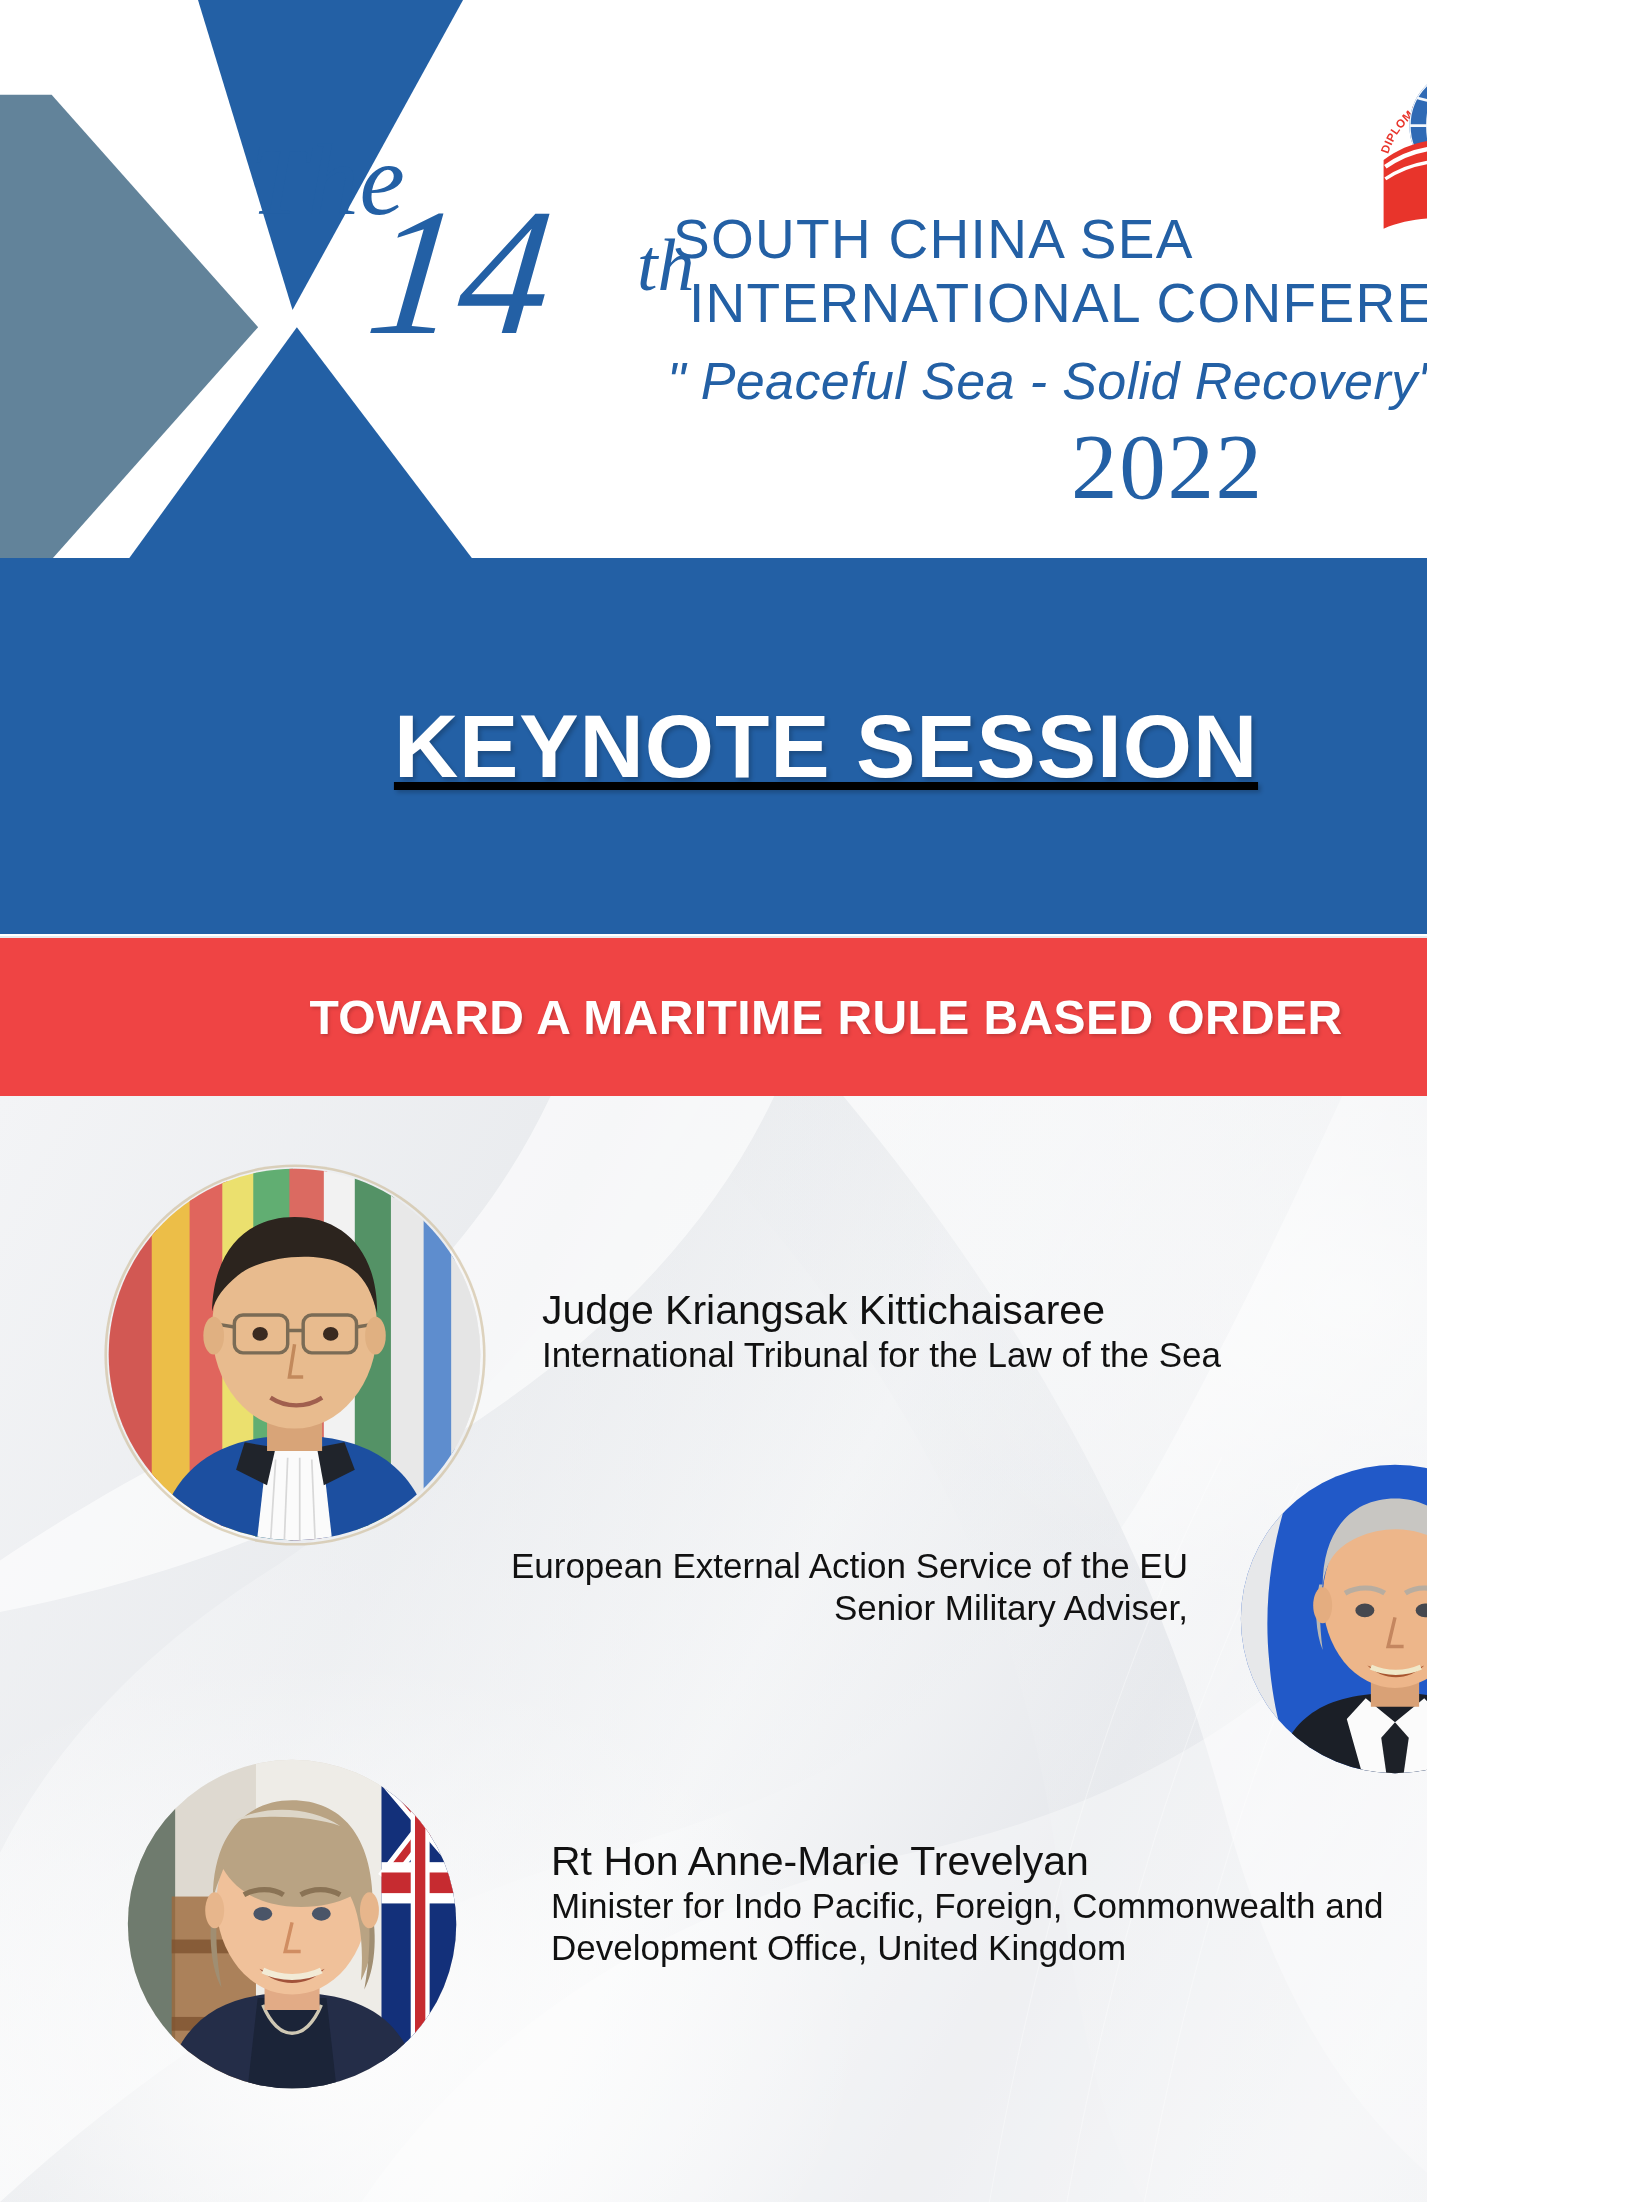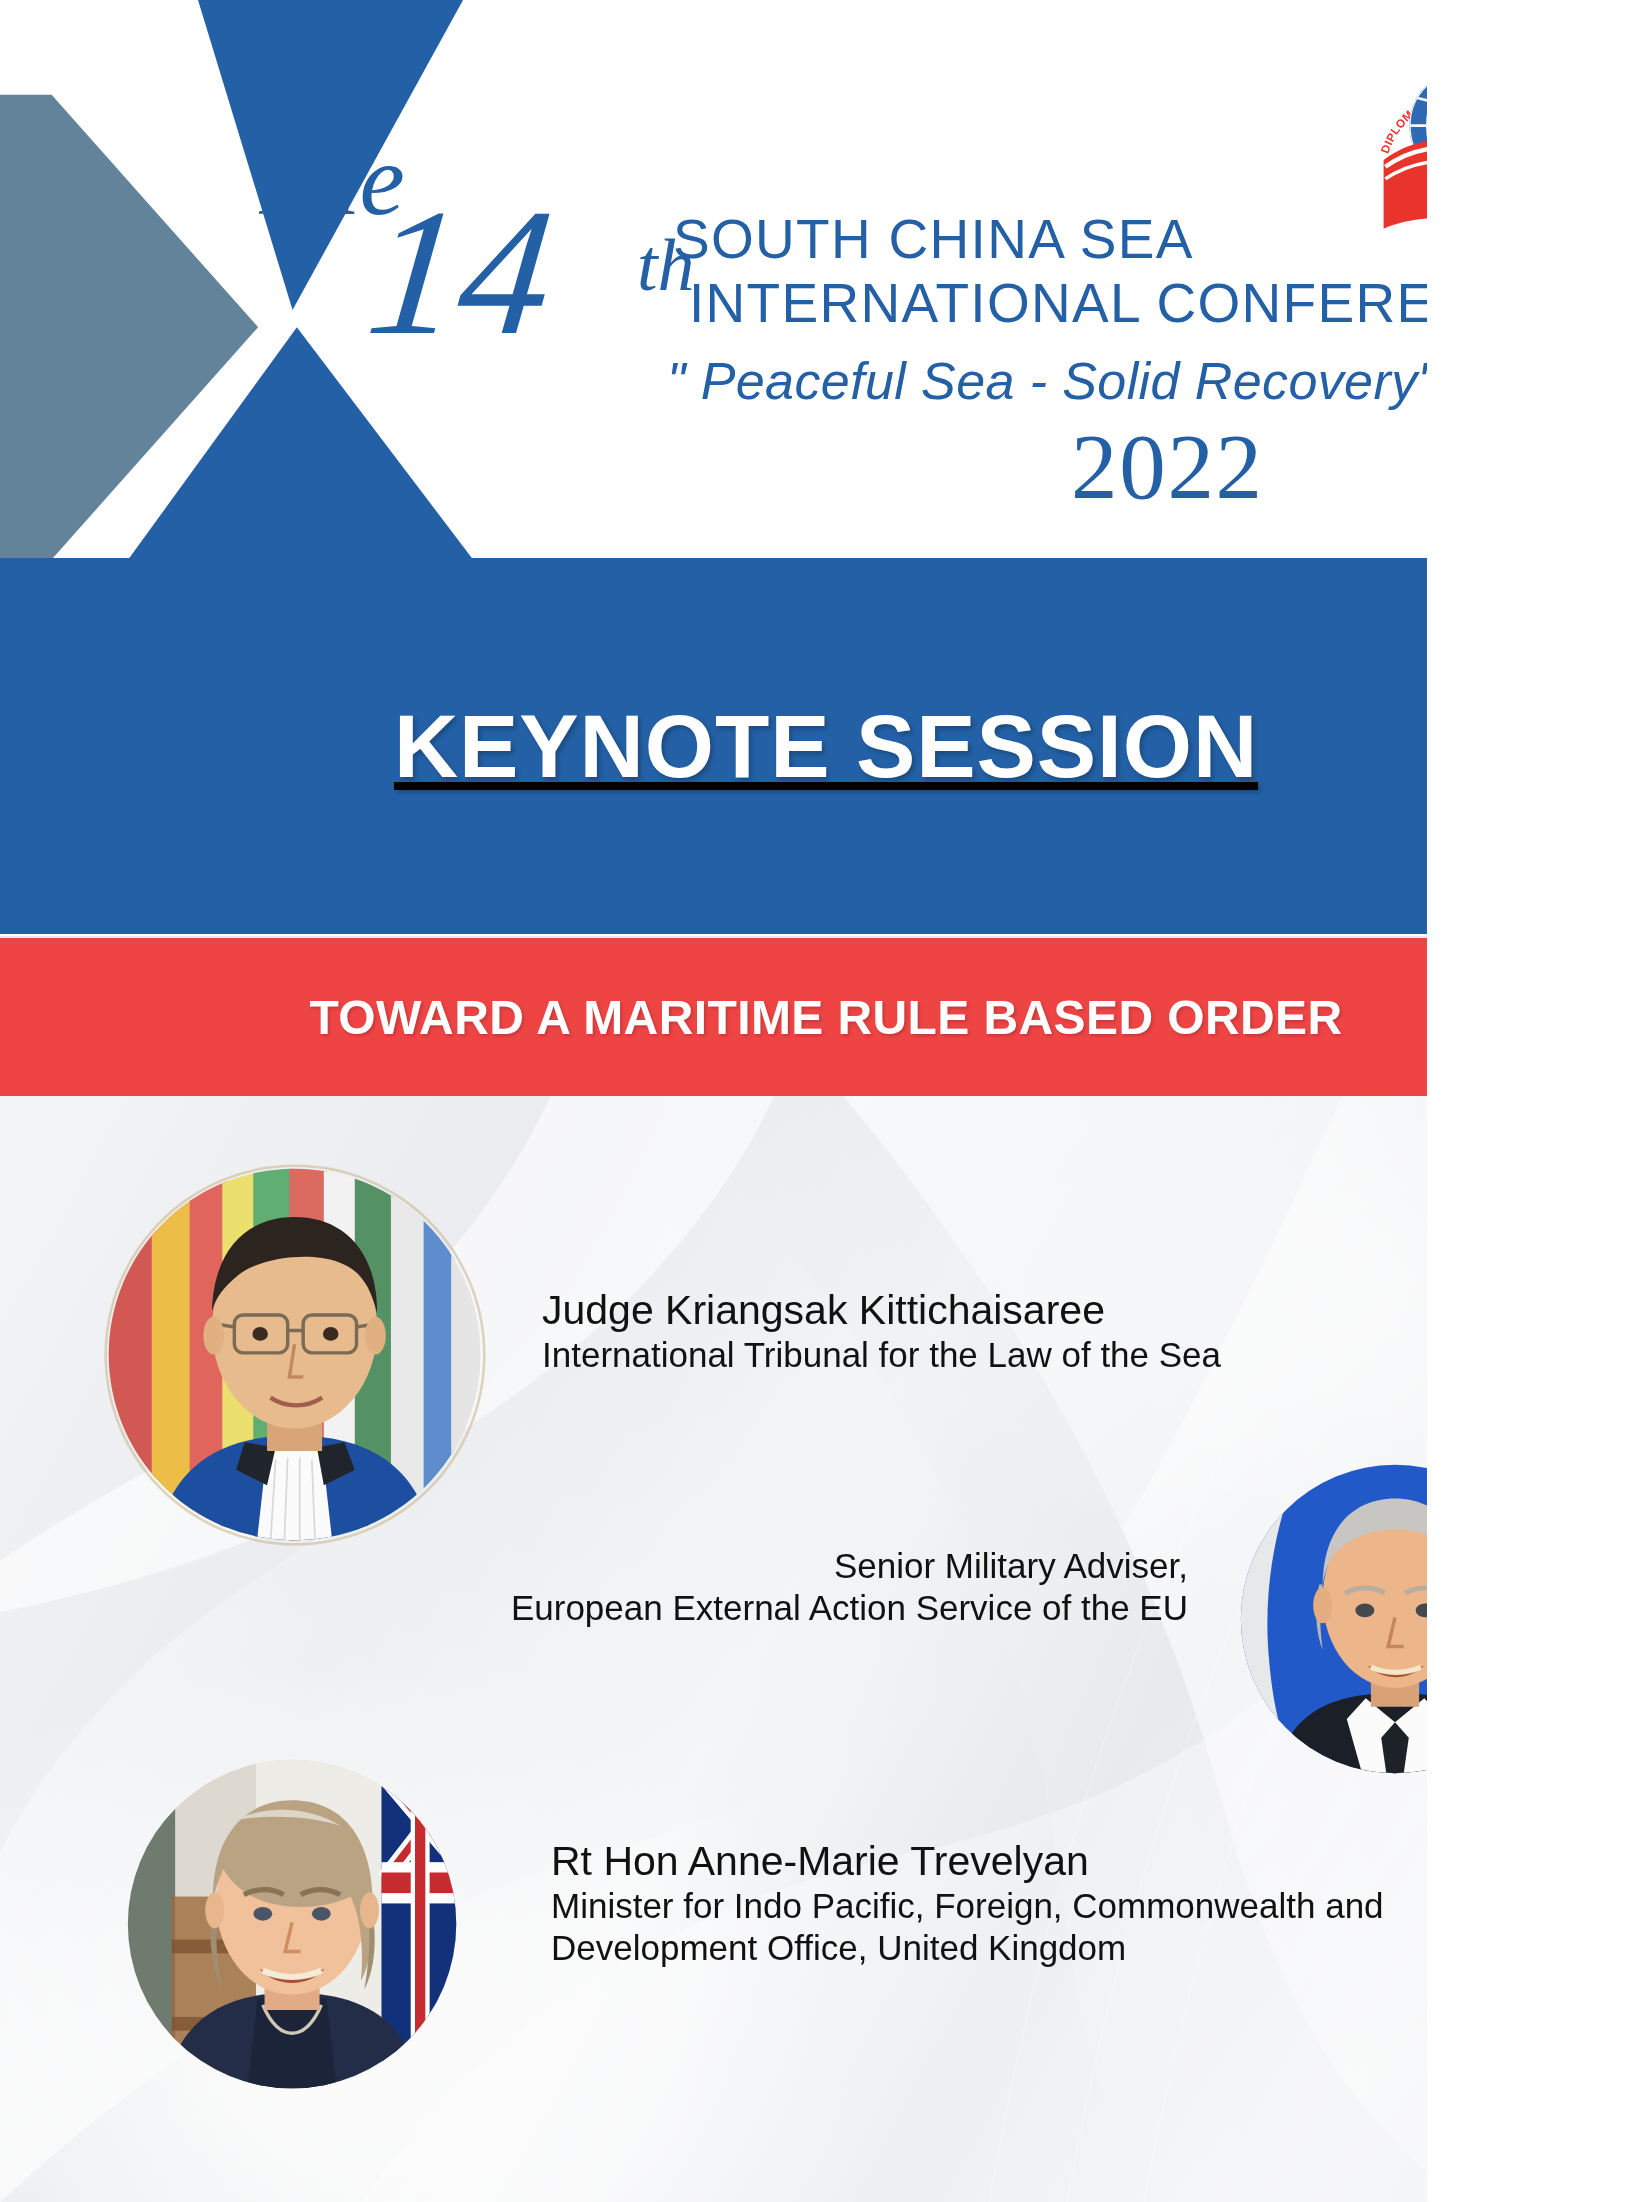--- a/index.html
+++ b/index.html
@@ -323,22 +323,22 @@
           <path d="M 148,234 C 166,252 196,252 214,234 C 196,242 166,242 148,234 Z" fill="#a7552f"></path>
           <path d="M 152,236 C 170,244 192,244 210,236" stroke="#f0e8c8" stroke-width="6" fill="none"></path>
 
           <ellipse cx="96" cy="164" rx="11" ry="21" fill="#e4ad80"></ellipse>
           <ellipse cx="264" cy="164" rx="11" ry="21" fill="#e4ad80"></ellipse>
         </g>
       </svg>
     </div>
 
     <div class="sp2-text" style="left:482px; top:449px;">
+      <div class="sp-role">European External Action Service of the EU</div>
       <div class="sp-role">Senior Military Adviser,</div>
-      <div class="sp-role">European External Action Service of the EU</div>
     </div>
 
     <div class="portrait sp3-photo" style="left:127px; top:663px;">
       <svg width="331" height="331" viewBox="0 0 385 385">
         <defs>
           <clipPath id="c3">
               <circle cx="192" cy="192" r="191"></circle>
             </clipPath>
         </defs>
         <g clip-path="url(#c3)">

